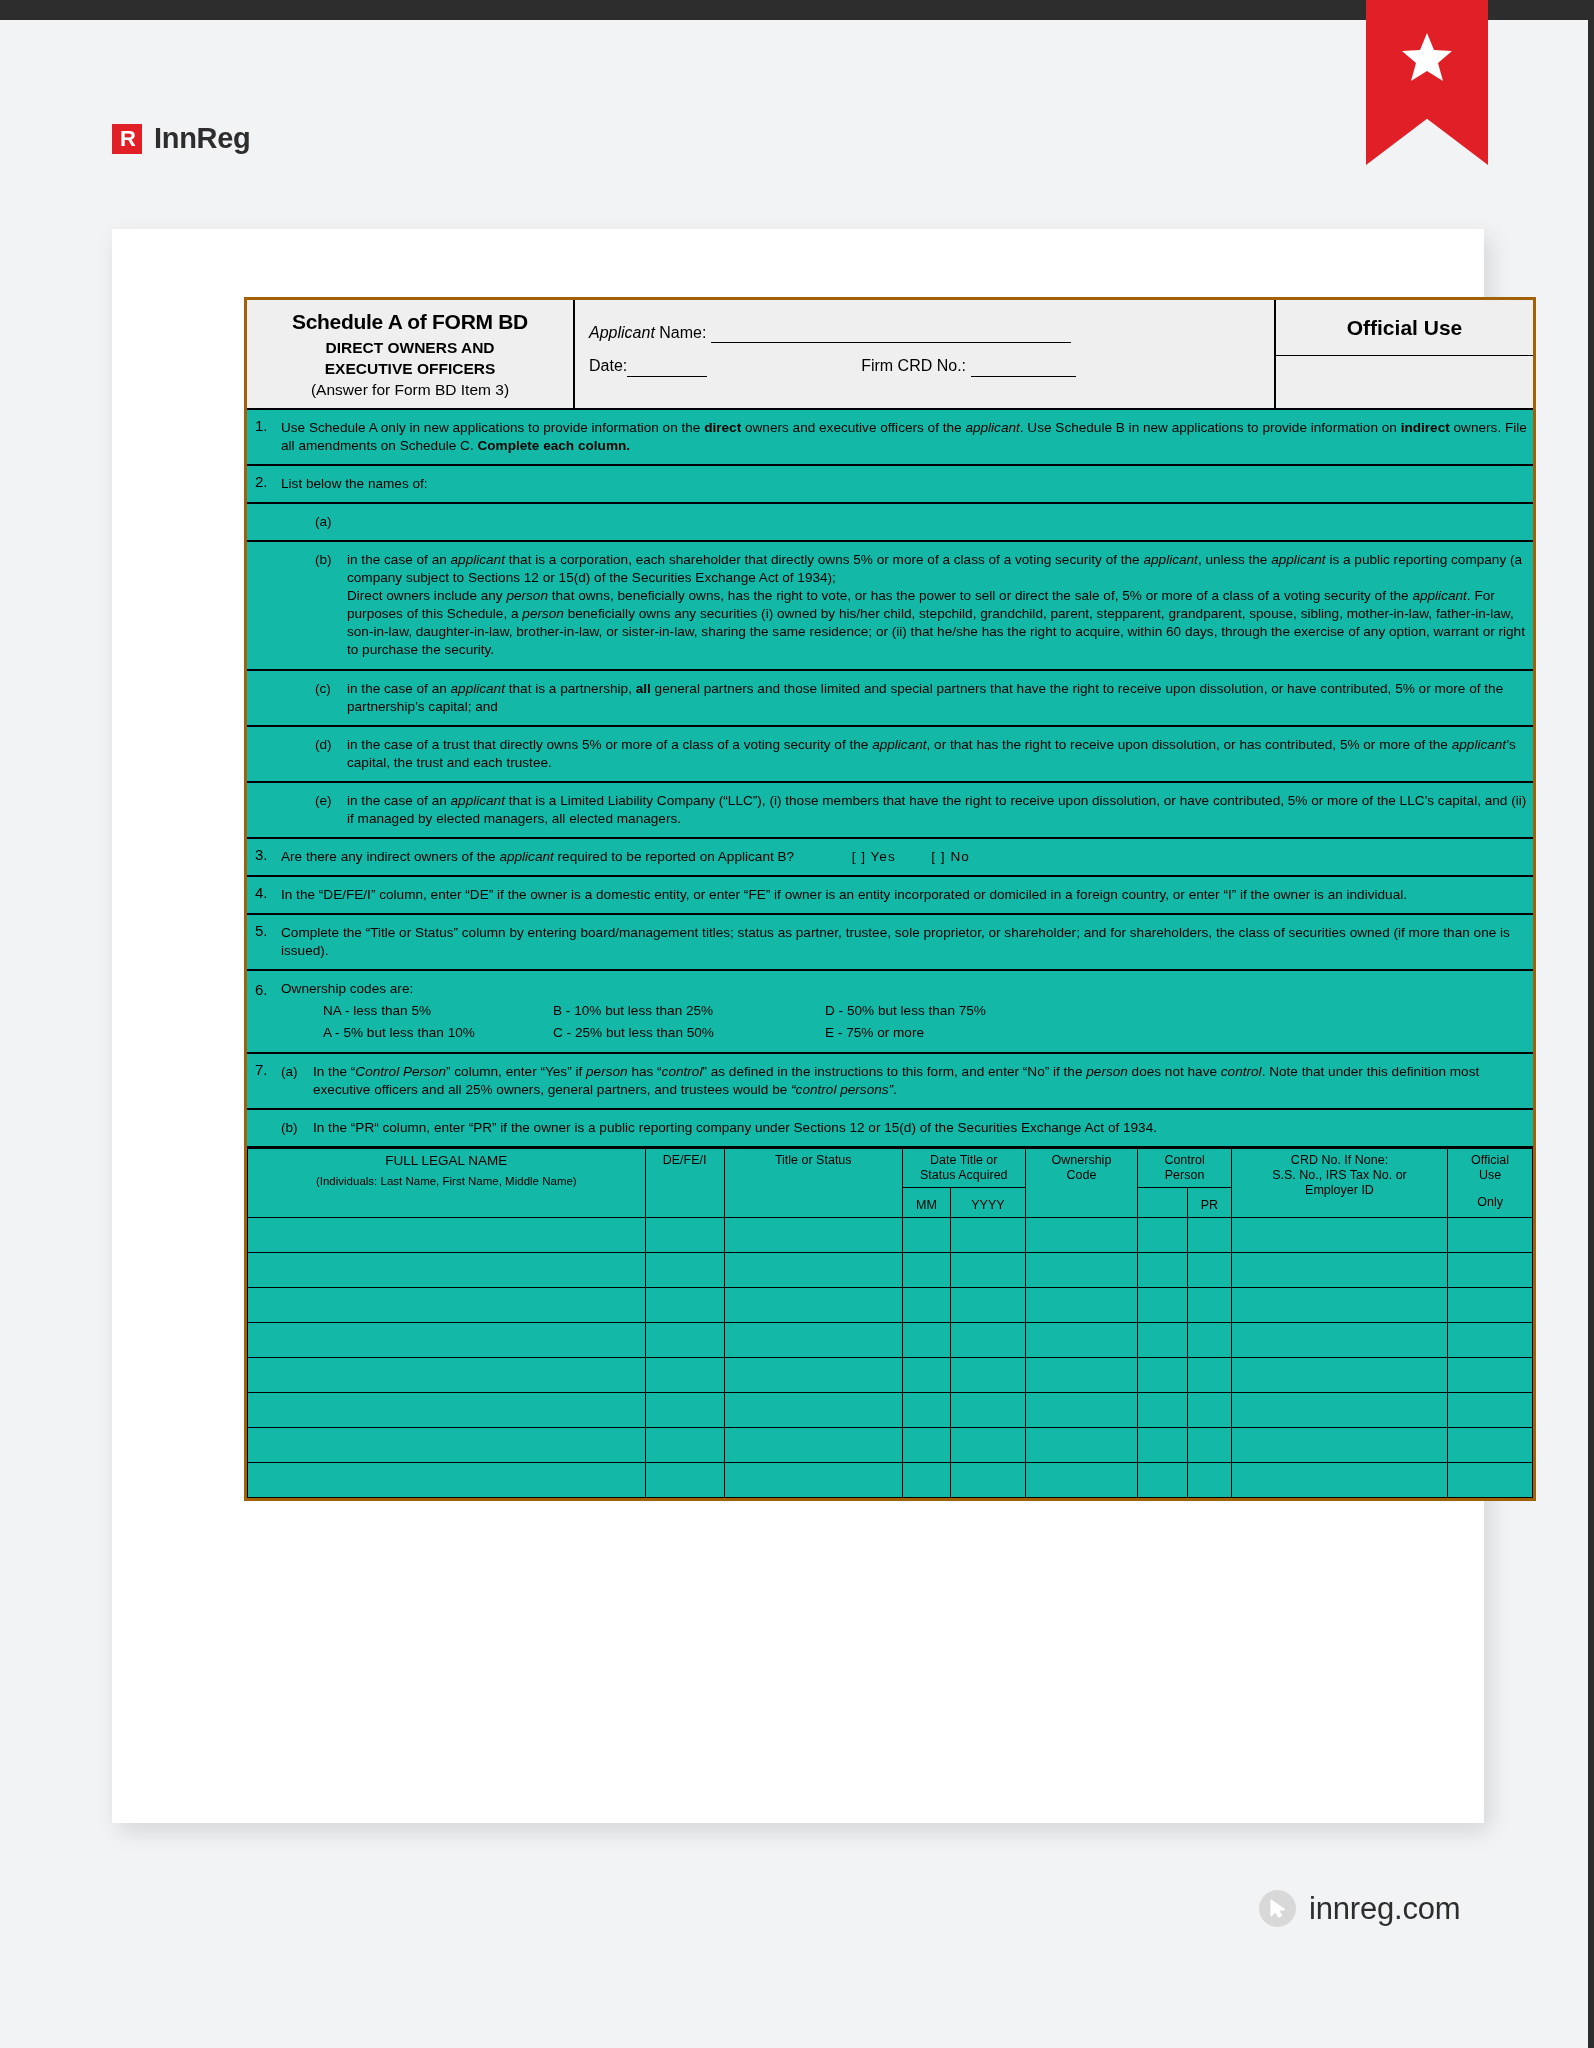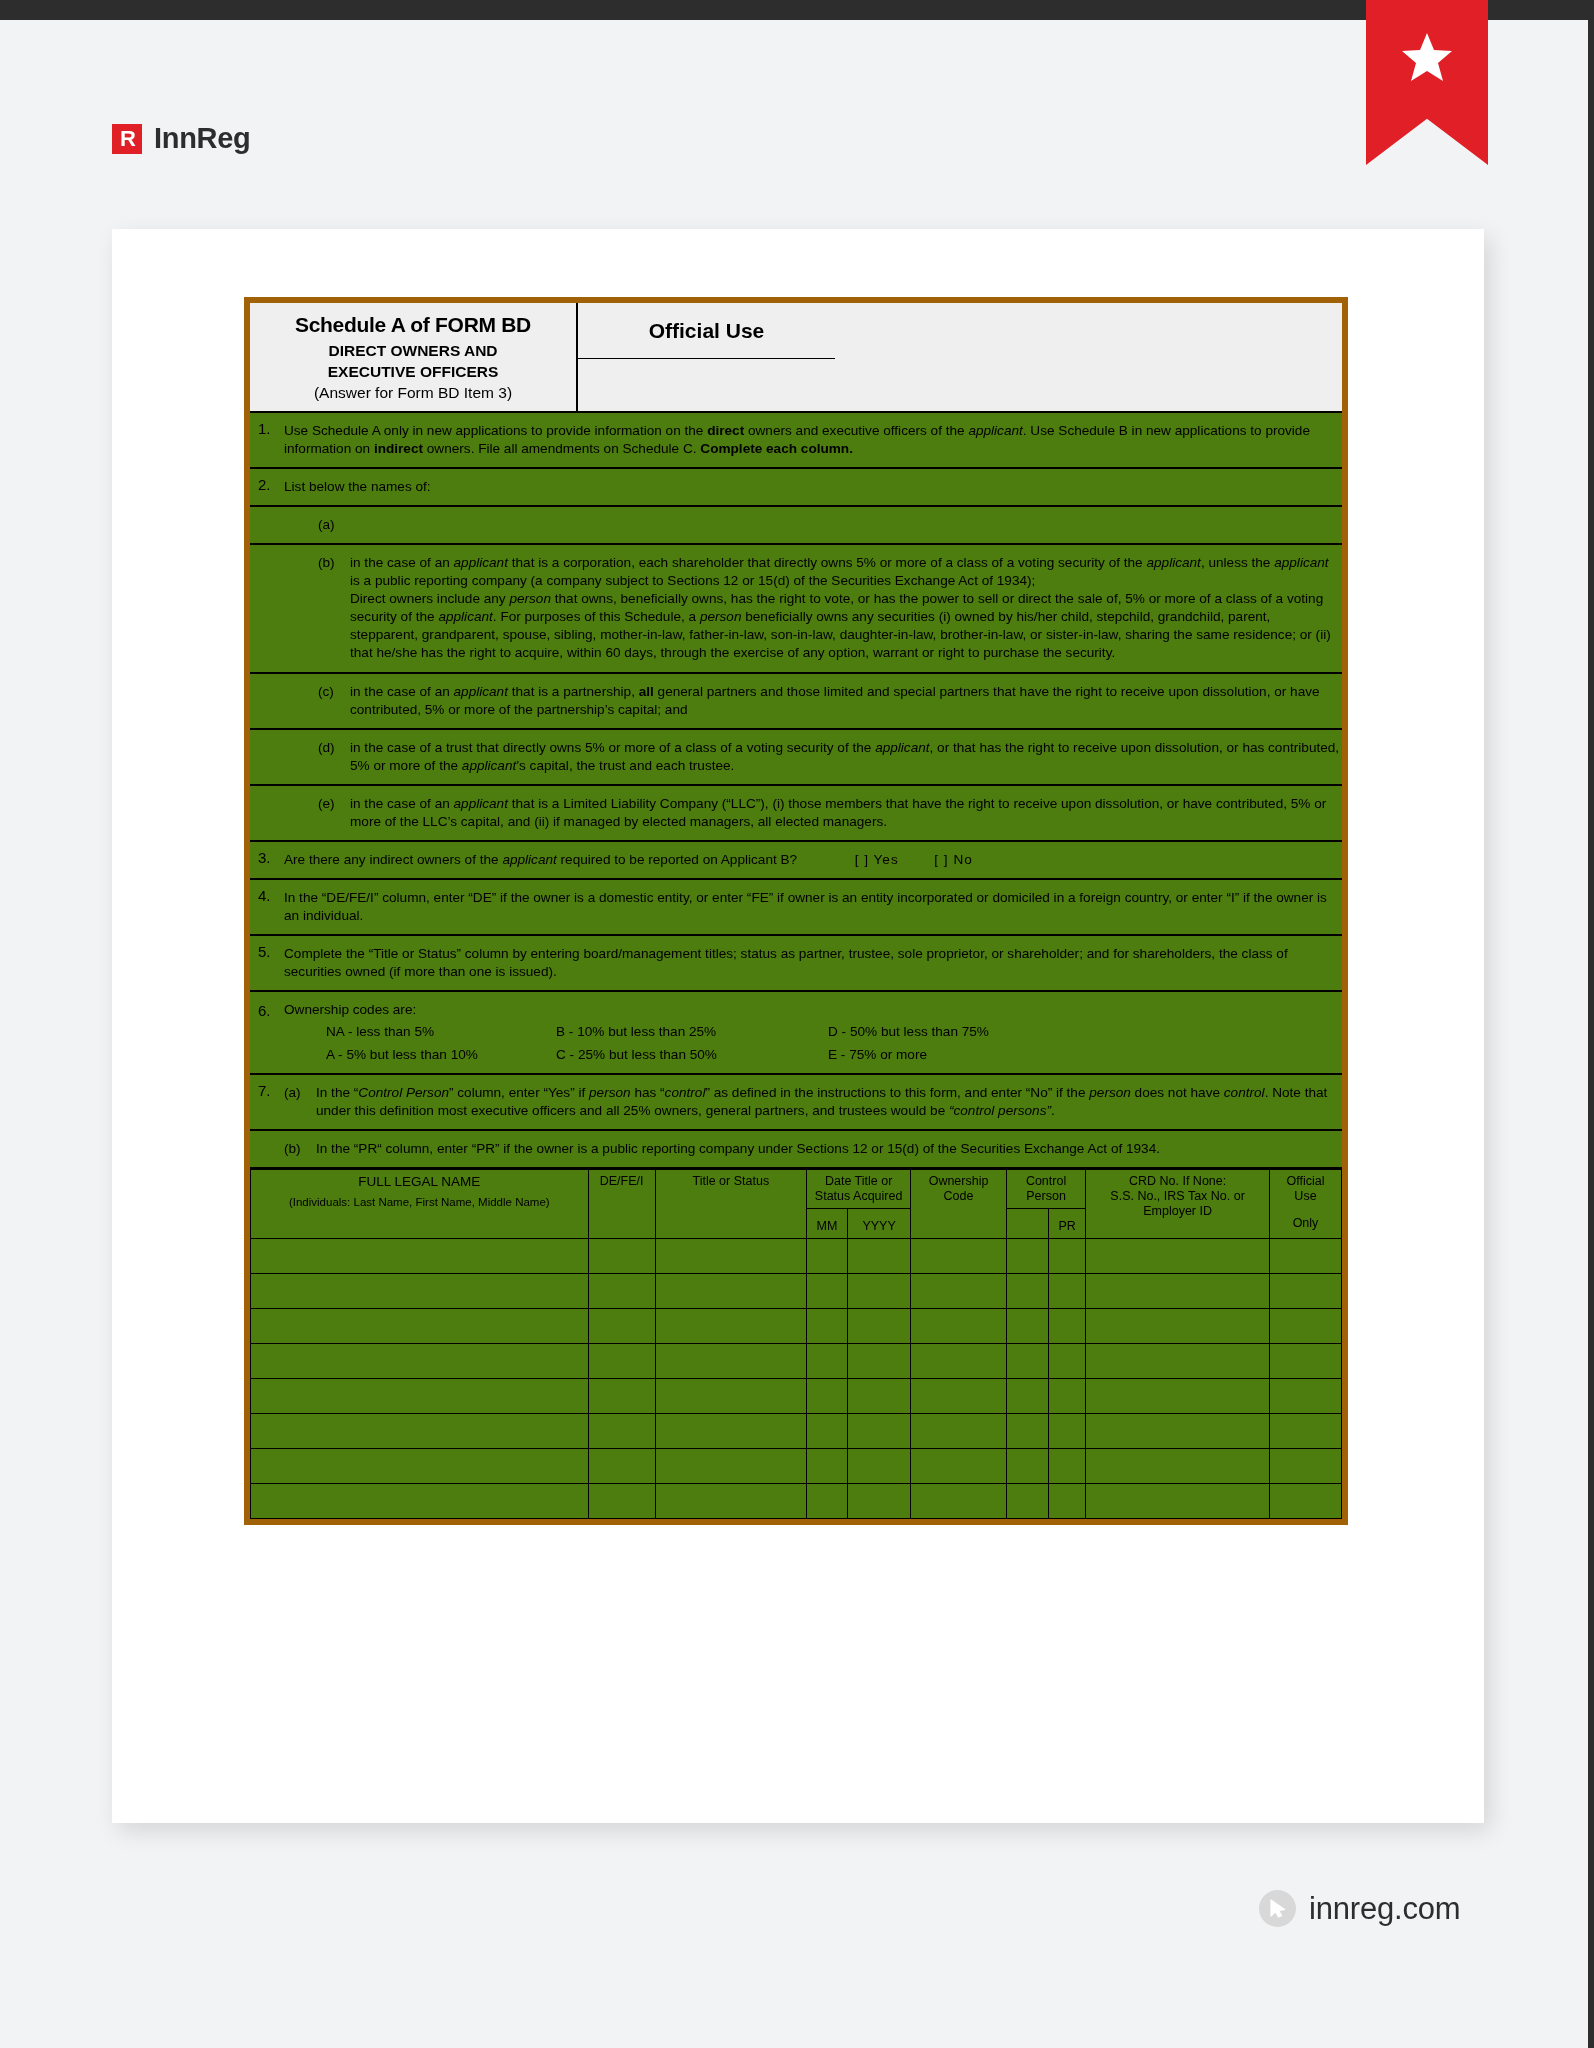--- a/index.html
+++ b/index.html
@@ -60,24 +60,24 @@
   }
   .footer-dot{
     width:37px;height:37px;border-radius:50%;
     background:#d8d8d8;display:flex;align-items:center;justify-content:center;
   }
   .footer-text{ font-size:31px; color:#2d2d2d; letter-spacing:-0.2px;}
 
   
   .form{
     position:absolute; left:244px; top:297px;
-    width:1104px;
-    border:6px solid #a16207;
+    width:1292px;
+    border:3px solid #a16207;
     border-collapse:collapse;
-    background:#4d7c0f;
+    background:#14b8a6;
     font-size:13.6px;
     color:#000;
     line-height:1.33;
   }
   .form-head{
     display:flex;
     border-bottom:2px solid #000;
     background:#efefef;
   }
   .fh-left{
@@ -151,20 +151,32 @@
 <div class="paper"></div>
 
 <div class="form">
 
   <div class="form-head">
     <div class="fh-left">
       <div class="t1">Schedule A of FORM BD</div>
       <div class="t2">DIRECT OWNERS AND</div>
       <div class="t3">EXECUTIVE OFFICERS</div>
       <div class="t4">(Answer for Form BD Item 3)</div>
+    </div>
+    <div class="fh-mid">
+      <div class="line1">
+        <span class="ital">Applicant</span><span> Name:</span>
+        <span class="ul" style="width:360px;height:15px;"></span>
+      </div>
+      <div class="line2">
+        <span>Date:</span><span class="ul" style="width:80px;height:15px;"></span>
+        <span style="display:inline-block;width:145px;"></span>
+        <span>Firm CRD No.:</span>
+        <span class="ul" style="width:105px;height:15px;"></span>
+      </div>
     </div>
     <div class="fh-right">
       <div class="ou-title">Official Use</div>
       <div class="ou-blank"></div>
     </div>
   </div>
 
   <div class="row">
     <div class="num">1.</div>
     <div class="body">

